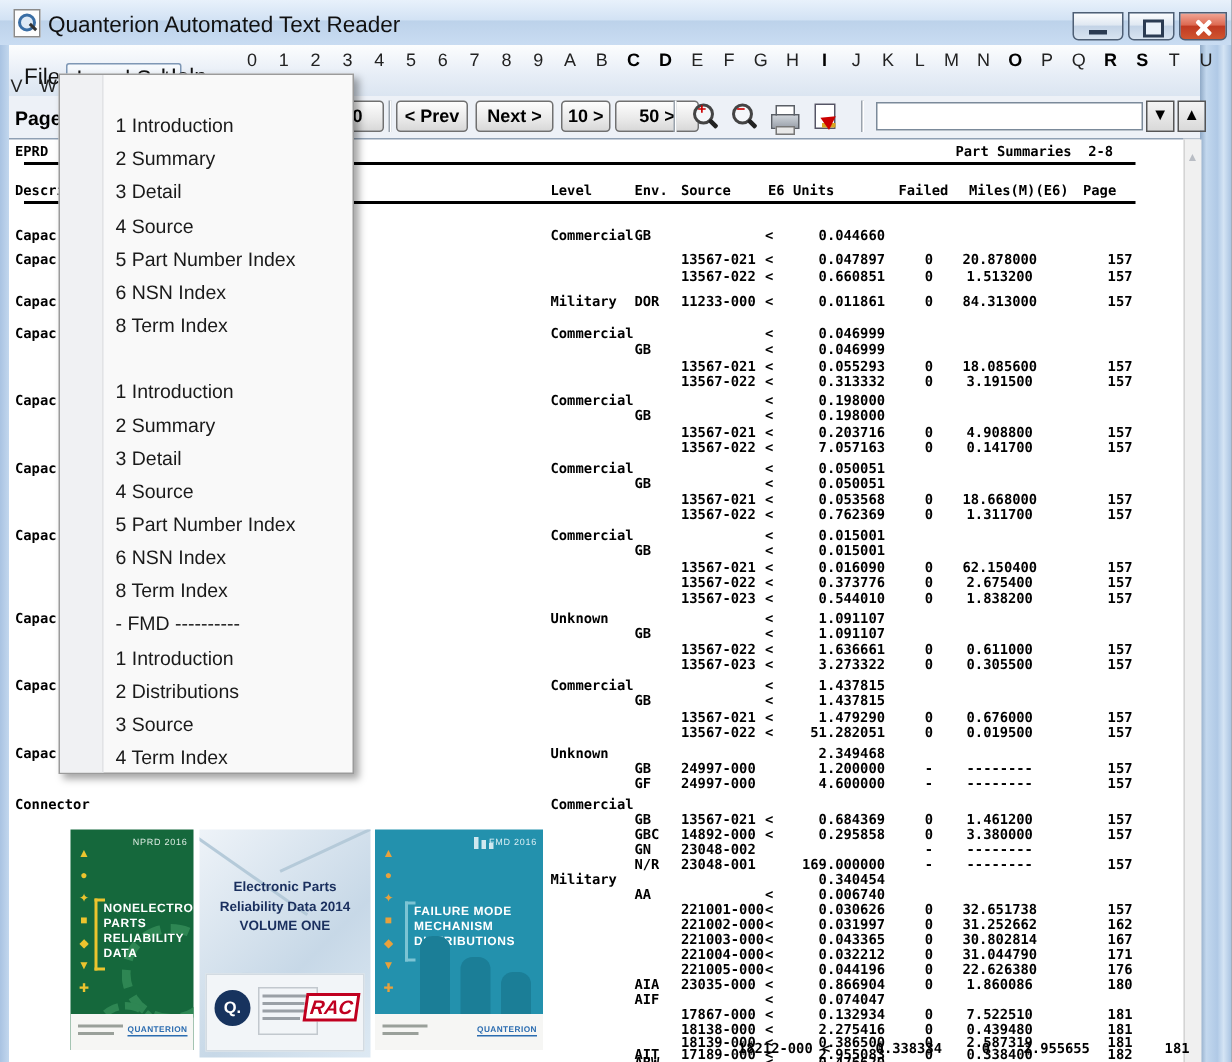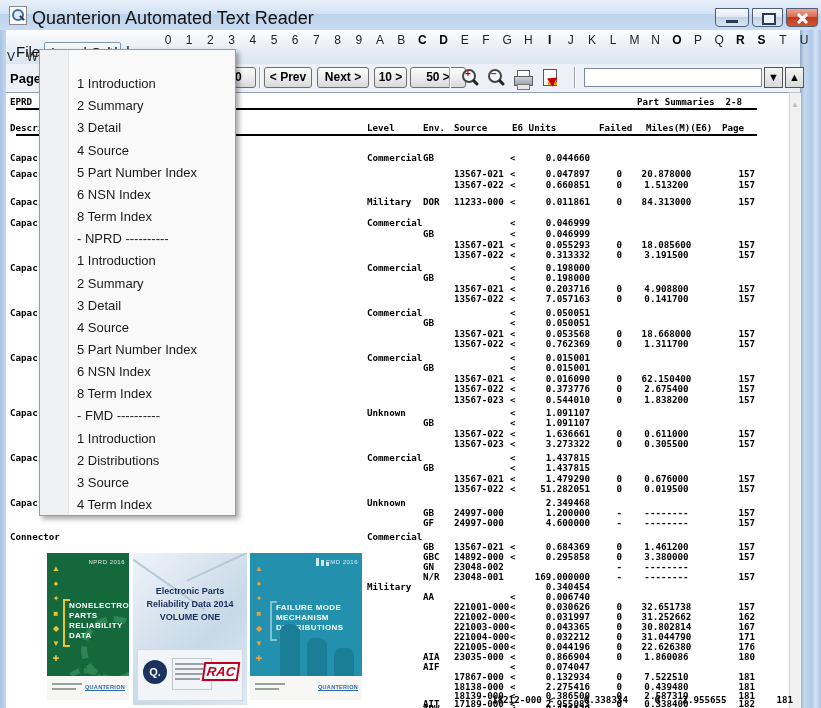--- a/index.html
+++ b/index.html
@@ -5,21 +5,21 @@
   html,body{margin:0;padding:0;background:#888;}
   .win{position:relative;width:821px;height:708px;overflow:hidden;background:#fff;
        font-family:"Liberation Sans","DejaVu Sans",sans-serif;outline:1px solid #5e7ba0;}
   
   .titlebar{position:absolute;left:0;top:0;width:821px;height:30px;
     background:linear-gradient(#e8f1fb 0%,#d2e2f4 45%,#bcd2ea 46%,#c9dcf2 100%);
     border-bottom:1px solid #96b3d4;}
   .app-icon{position:absolute;left:9px;top:6px;width:16px;height:17px;background:#fdfdfd;border:1px solid #8a8a8a;}
   .app-icon .lens{position:absolute;left:2px;top:2px;width:8px;height:8px;border:2px solid #3a6ea5;border-radius:50%;background:#dfeaf6;}
   .app-icon .handle{position:absolute;left:9px;top:10px;width:6px;height:2px;background:#333;transform:rotate(45deg);}
-  .title-text{position:absolute;left:32px;top:8px;font-size:18px;color:#111;}
+  .title-text{position:absolute;left:32px;top:8px;font-size:15px;color:#111;}
   .winbtn{position:absolute;top:8px;height:19px;border:1px solid #4e5f75;border-radius:0 0 4px 4px;box-sizing:border-box;}
   .winbtn.min{left:715px;width:34px;background:linear-gradient(#fcfdfe,#dfe8f2 45%,#c3d3e6 50%,#d8e4f1);}
   .winbtn.max{left:752px;width:31px;background:linear-gradient(#fcfdfe,#dfe8f2 45%,#c3d3e6 50%,#d8e4f1);}
   .winbtn.close{left:786px;width:32px;background:linear-gradient(#f0a595,#dd6a52 45%,#c03a22 50%,#d0552f);}
   .glyph-min{position:absolute;left:10px;top:11px;width:12px;height:3px;background:#2b3b52;}
   .glyph-max{position:absolute;left:9px;top:4px;width:10px;height:8px;border:2px solid #2b3b52;background:#eaf1f9;}
   .glyph-x1,.glyph-x2{position:absolute;left:9px;top:8px;width:13px;height:3px;background:#fff;border-radius:1px;}
   .glyph-x1{transform:rotate(45deg);} .glyph-x2{transform:rotate(-45deg);}
   .border-l{position:absolute;left:0;top:30px;width:6px;height:678px;background:linear-gradient(90deg,#a9c3e2,#c2d7ee);}
   .border-r{position:absolute;left:800px;top:30px;width:21px;height:678px;
@@ -675,21 +675,20 @@
 
   <div class="popup" id="popup">
     <div class="gutter"></div>
       <div class="menu-item" style="top: 23.15px;">1 Introduction</div>
       <div class="menu-item" style="top: 45.3px;">2 Summary</div>
       <div class="menu-item" style="top: 67.45px;">3 Detail</div>
       <div class="menu-item" style="top: 89.6px;">4 Source</div>
       <div class="menu-item" style="top: 111.75px;">5 Part Number Index</div>
       <div class="menu-item" style="top: 133.9px;">6 NSN Index</div>
       <div class="menu-item" style="top: 156.05px;">8 Term Index</div>
-      <div class="menu-item" style="top: 178.2px;">- NPRD ----------</div>
       <div class="menu-item" style="top: 200.35px;">1 Introduction</div>
       <div class="menu-item" style="top: 222.5px;">2 Summary</div>
       <div class="menu-item" style="top: 244.65px;">3 Detail</div>
       <div class="menu-item" style="top: 266.8px;">4 Source</div>
       <div class="menu-item" style="top: 288.95px;">5 Part Number Index</div>
       <div class="menu-item" style="top: 311.1px;">6 NSN Index</div>
       <div class="menu-item" style="top: 333.25px;">8 Term Index</div>
       <div class="menu-item" style="top: 355.4px;">- FMD ----------</div>
       <div class="menu-item" style="top: 377.55px;">1 Introduction</div>
       <div class="menu-item" style="top: 399.7px;">2 Distributions</div>

